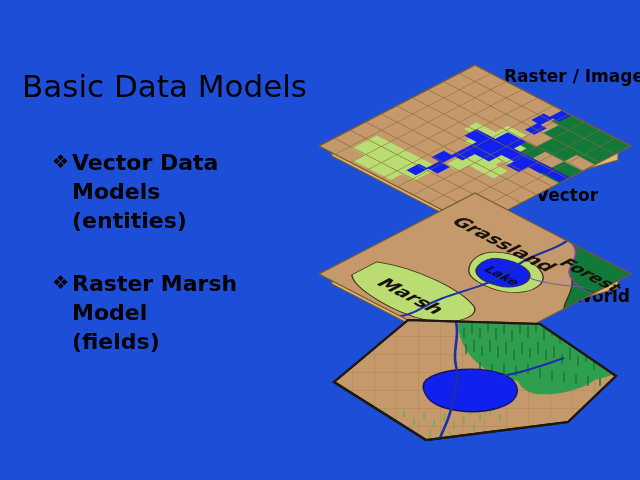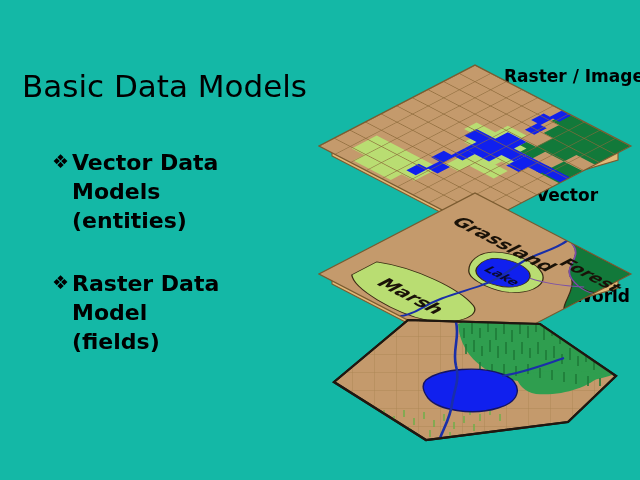--- a/index.html
+++ b/index.html
@@ -4,21 +4,21 @@
 <style>
   html, body {
     margin: 0;
     padding: 0;
     background: #ffffff;
   }
   #slide {
     position: relative;
     width: 640px;
     height: 480px;
-    background: #14b8a6;
+    background: #1d4ed8;
     overflow: hidden;
     font-family: "DejaVu Sans", sans-serif;
   }
 
   
   #title {
     position: absolute;
     left: 22px;
     top: 68px;
     font-family: "DejaVu Sans", sans-serif;
@@ -90,21 +90,21 @@
 
     <div class="bullet-item">
       <span class="bullet-glyph">❖</span>
       <span class="bullet-text">Vector Data
 Models
 (entities)</span>
     </div>
 
     <div class="bullet-item">
       <span class="bullet-glyph">❖</span>
-      <span class="bullet-text">Raster Data
+      <span class="bullet-text">Raster Marsh
 Model
 (fields)</span>
     </div>
 
   </div>
 
   <div id="diagram">
 
     <div class="layer-label" id="label-raster">Raster / Image</div>
     <div class="layer-label" id="label-vector">Vector</div>

